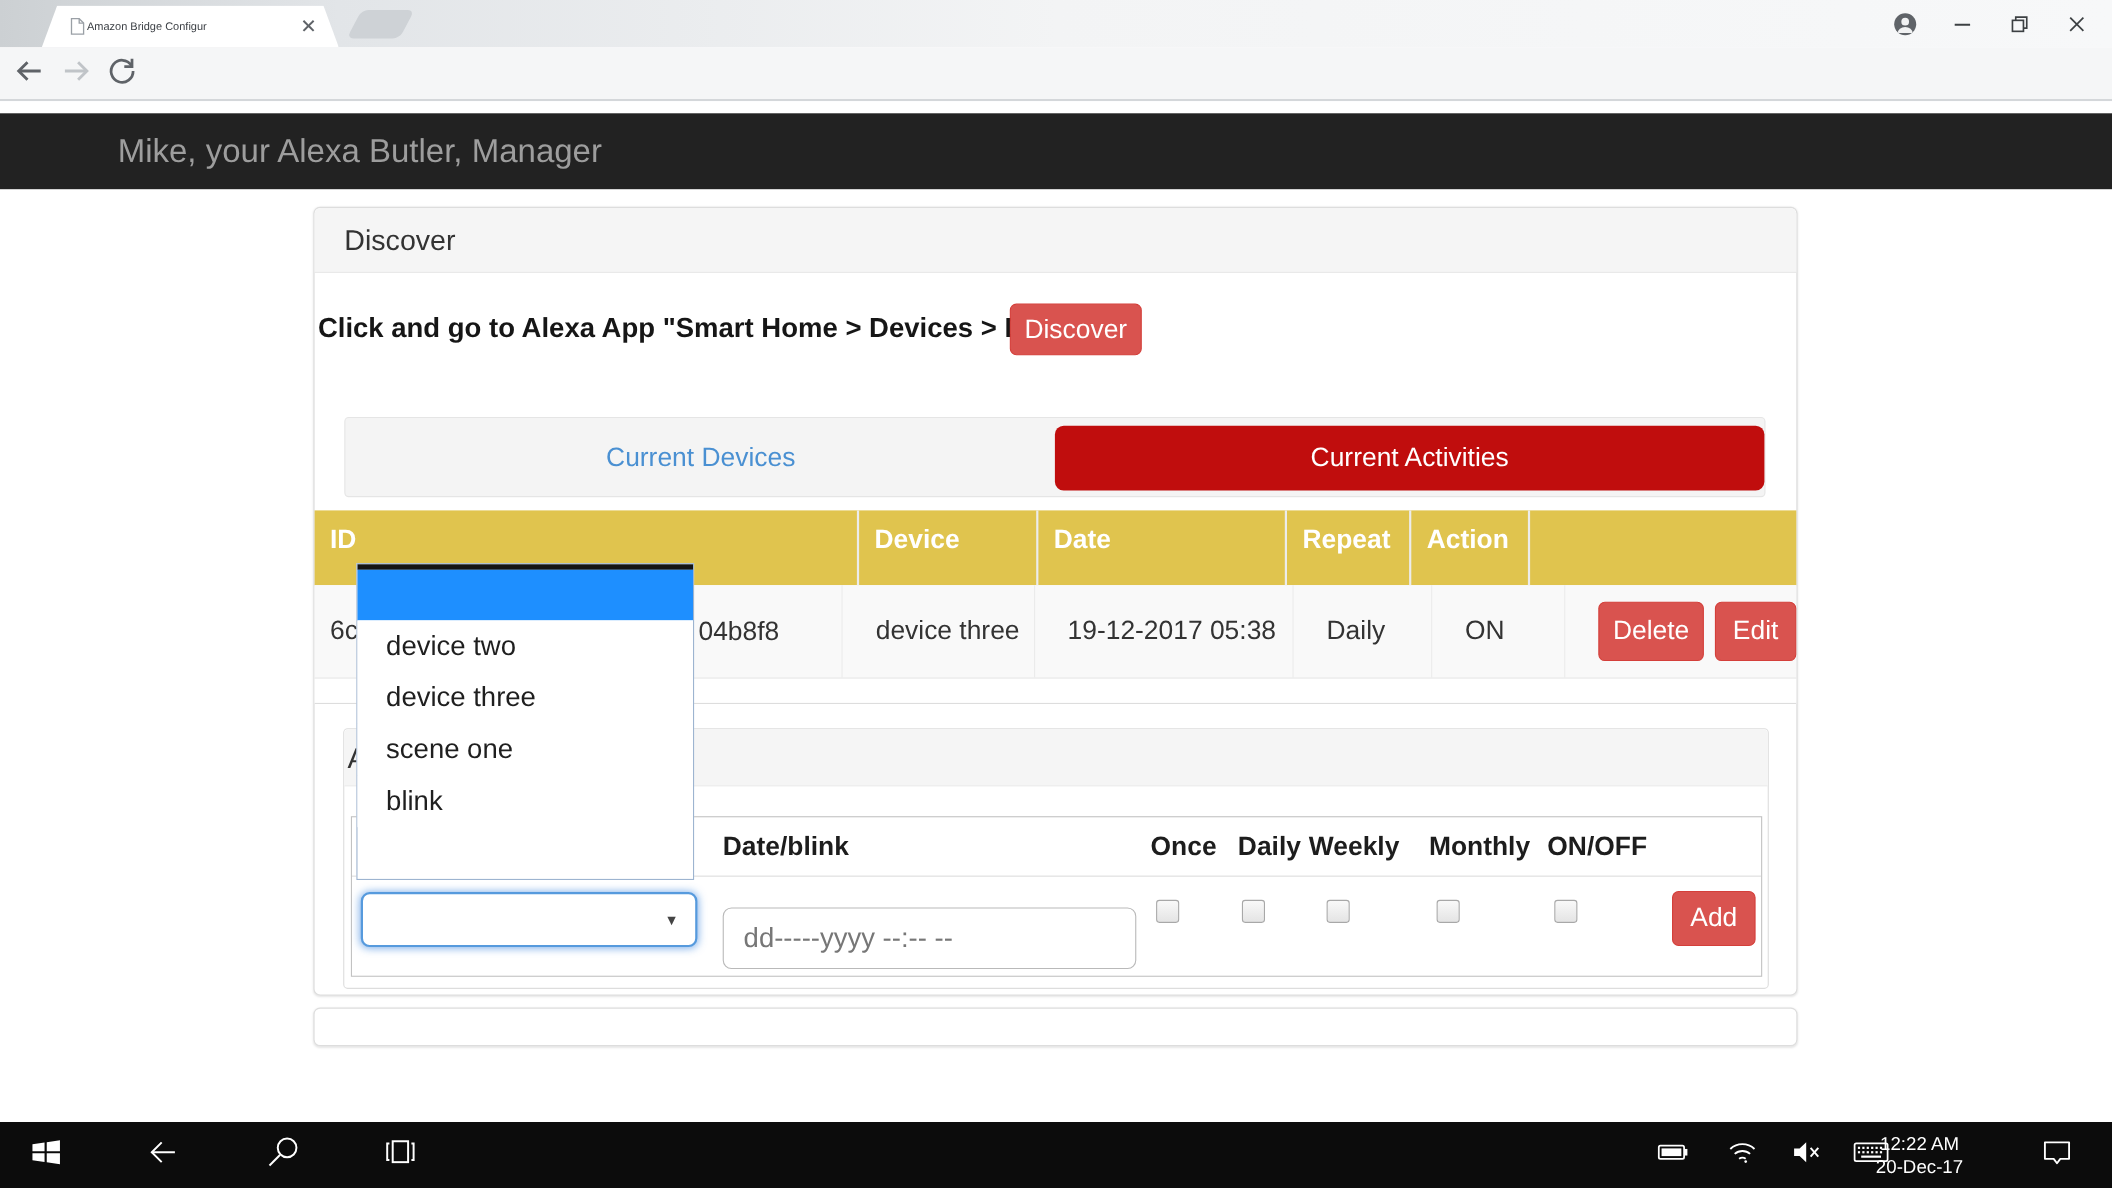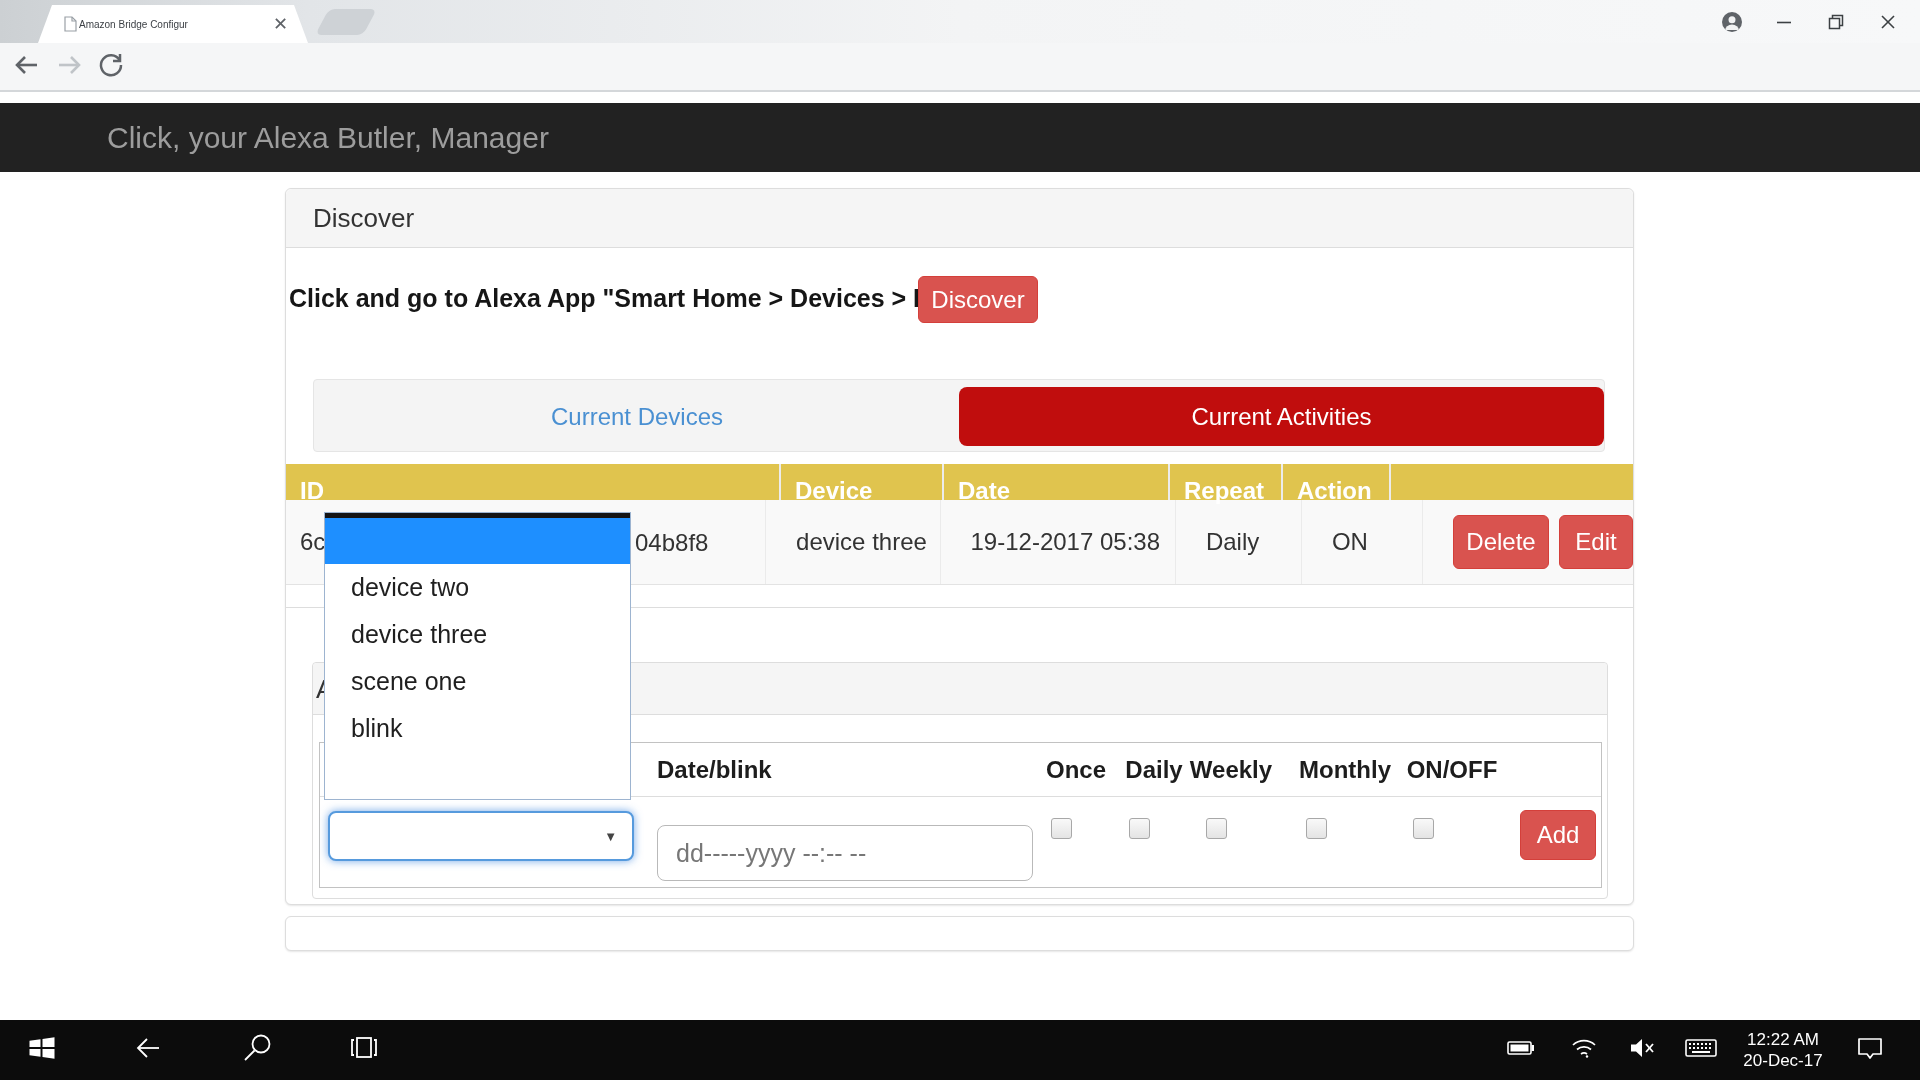--- a/index.html
+++ b/index.html
@@ -50,21 +50,21 @@
   .btn-discover { position:absolute; left:632px; top:87px; width:120px; height:47px; }
 
   .tabsbox { position:absolute; left:27px; top:190px; width:1292px; height:73px; background:#f4f4f4;
     border:1px solid #e5e5e5; border-radius:4px; }
   .link-devices { position:absolute; left:0; top:0; width:646px; height:73px; line-height:73px; text-align:center;
     color:#4a90d2; font-size:24px; cursor:default; }
   .btn-activities { position:absolute; left:645px; top:7px; width:645px; height:59px; background:#c00d0d;
     border-radius:8px; color:#fff; font-size:24px; display:flex; align-items:center; justify-content:center; }
 
   .table { position:absolute; left:0; top:275px; width:1347px; }
-  .thead { display:flex; height:36px; background:#e0c44e; color:#fff; font-weight:700; font-size:24px; }
+  .thead { display:flex; height:68px; background:#e0c44e; color:#fff; font-weight:700; font-size:24px; }
   .thead > div { line-height:54px; padding-left:14px; border-right:2px solid #ececec; }
   .thead > div:last-child { border-right:none; }
   .c1{width:495px}.c2{width:163px}.c3{width:226px}.c4{width:113px}.c5{width:108px}.c6{flex:1}
   .trow { display:flex; height:85px; background:#f9f9f9; border-bottom:1px solid #e3e3e3; font-size:24px; color:#333;gap:16px; }
   .trow > div { padding-left:14px; display:flex; align-items:center; border-right:1px solid #ebebeb; position:relative; }
   .trow > div:last-child { border-right:none; }
   .id-end { position:absolute; left:349px; top:0; height:85px; line-height:85px; }
   .rowbtns { gap:10px; }
   .btn-del { width:96px; height:54px; } .btn-edit { width:74px; height:54px; }
   .spacer-row { height:23px; background:#fff; border-bottom:1px solid #ddd; }
@@ -100,21 +100,21 @@
   
   .popup { position:absolute; left:324px; top:420px; width:307px; height:288px; background:#fff;
     border:1px solid #9db4d0; z-index:50; }
   .blacktop { height:5px; background:#141414; }
   .opt-sel { height:46px; background:#1e8fff; }
   .opt { height:47px; line-height:47px; padding-left:26px; font-size:25px; color:#1f1f1f; background:#fff; }
 
   
   .taskbar { position:absolute; left:0; top:1020px; width:1920px; height:60px; background:#0c0c0c; }
   .tb-ic { position:absolute; top:50%; transform:translate(-50%,-50%); }
-  .clock { position:absolute; left:1733px; top:9px; width:100px; text-align:center; color:#fff;
+  .clock { position:absolute; left:1695px; top:9px; width:100px; text-align:center; color:#fff;
     font-size:17px; line-height:21px; }
 </style>
 </head>
 <body>
 
 <div class="screen">
 
   <div class="tabstrip">
     <div class="tab">
       <svg class="favicon" viewBox="0 0 16 16">
@@ -189,21 +189,21 @@
     </div>
     <div class="menu-dots">
         <i></i>
         <i></i>
         <i></i>
       </div>
   </div>
 
   <div class="page">
     <div class="navbar">
-      <span>Click, your Alexa Butler, Manager</span>
+      <span>Mike, your Alexa Butler, Manager</span>
     </div>
 
     <div class="panel">
       <div class="panel-hd">Discover</div>
       <div class="instruction">Click and go to Alexa App "Smart Home &gt; Devices &gt; Discover"</div>
       <div class="btn-red btn-discover">Discover</div>
 
       <div class="tabsbox">
         <div class="link-devices">Current Devices</div>
         <div class="btn-activities">Current Activities</div>

